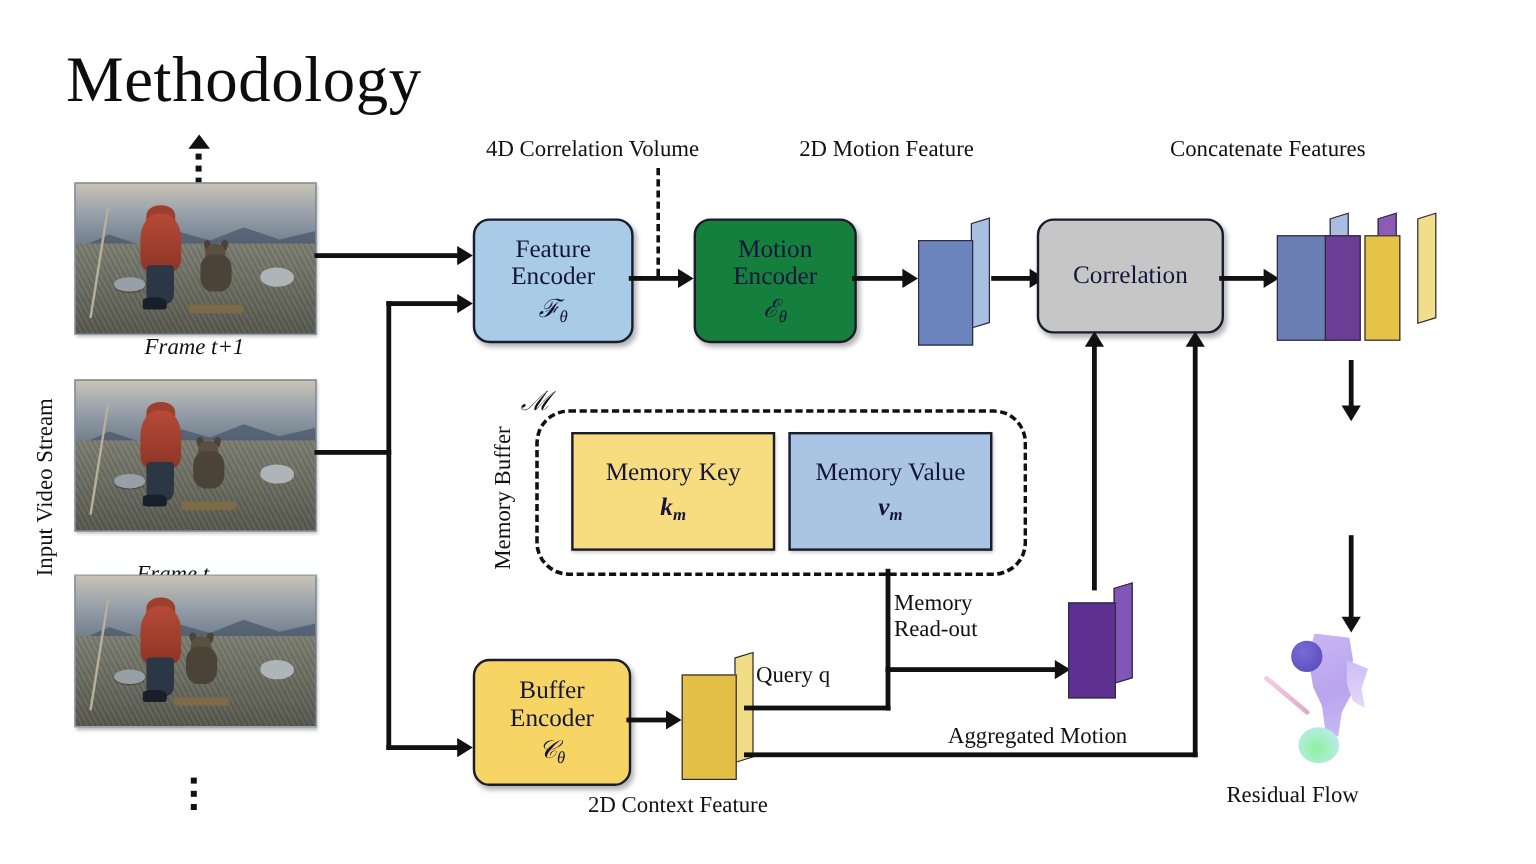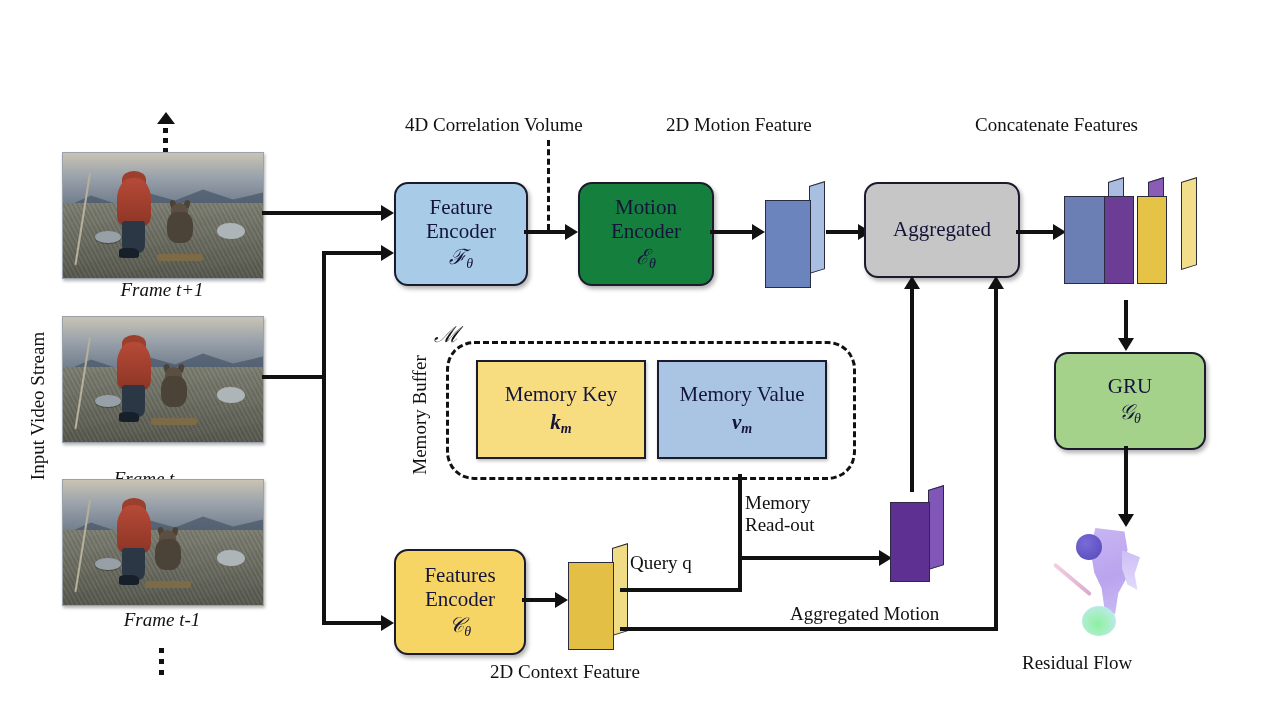--- a/index.html
+++ b/index.html
@@ -146,20 +146,21 @@
        background:radial-gradient(circle at 45% 60%,#8ef0a0 0%,#a9eec9 45%,#bfe8f2 80%,#ffffff 100%);}
   .flow-arm{position:absolute;left:70px;top:28px;width:18px;height:40px;
        background:linear-gradient(180deg,#cdbdf5,#e3dafa);
        clip-path:polygon(0 0,100% 18%,70% 60%,86% 100%,30% 86%,0 46%);}
 </style>
 </head>
 <body>
 
 <div class="stage">
 
+  <div class="abs" id="page-title">Methodology</div>
 
   <div class="abs" id="stream-label">Input Video Stream</div>
 
   <div class="abs" style="left:155px;top:112px;width:24px;height:42px;">
     <div class="uparrow-head" style="left:2px;top:0;"></div>
     <div class="dot" style="left:8px;top:16px;"></div>
     <div class="dot" style="left:8px;top:26px;"></div>
     <div class="dot" style="left:8px;top:36px;"></div>
   </div>
 
@@ -223,21 +224,20 @@
       </div>
     <div class="stick"></div>
     <div class="plank" style="left:41%;"></div>
     <div class="dog" style="left:46%;">
         <div class="earL"></div>
         <div class="earR"></div>
         <div class="head"></div>
         <div class="body"></div>
       </div>
   </div>
-  <div class="abs frame-caption" style="left:62px;top:609px;">Frame t-1</div>
 
   <div class="abs" style="left:155px;top:648px;width:14px;height:40px;">
     <div class="dot" style="left:4px;top:0;"></div>
     <div class="dot" style="left:4px;top:11px;"></div>
     <div class="dot" style="left:4px;top:22px;"></div>
   </div>
 
   <div class="hline" style="left:262px;top:211px;width:122px;"></div>
   <div class="arrow-r" style="left:381px;top:205px;"></div>
 
@@ -272,21 +272,21 @@
   <div class="cap" style="left:666px;top:114px;width:236px;">2D Motion Feature</div>
   <div class="slab" style="left:765px;top:186px;width:60px;height:104px;">
     <div class="side" style="background:#a9bfe2;"></div>
     <div class="face" style="background:#6b84bd;"></div>
   </div>
 
   <div class="hline" style="left:826px;top:230px;width:38px;"></div>
   <div class="arrow-r" style="left:858px;top:224px;"></div>
 
   <div class="node" style="left:864px;top:182px;width:152px;height:92px;background:#c6c6c6;">
-    <span class="ln">Aggregated</span>
+    <span class="ln">Correlation</span>
   </div>
 
   <div class="hline" style="left:1016px;top:230px;width:42px;"></div>
   <div class="arrow-r" style="left:1053px;top:224px;"></div>
 
   <div class="cap" style="left:975px;top:114px;width:290px;">Concatenate Features</div>
 
   <div class="slab" style="left:1064px;top:182px;width:60px;height:110px;">
     <div class="side" style="background:#aabde0;"></div>
     <div class="face" style="background:#6b7fb5;"></div>
@@ -296,24 +296,20 @@
     <div class="face" style="background:#6b3d94;width:28px;"></div>
   </div>
   <div class="slab" style="left:1137px;top:182px;width:60px;height:110px;">
     <div class="side" style="background:#f2dd8a;"></div>
     <div class="face" style="background:#e5c347;width:28px;"></div>
   </div>
 
   <div class="vline" style="left:1124px;top:300px;height:42px;"></div>
   <div class="arrow-d" style="left:1118px;top:338px;"></div>
 
-  <div class="node" style="left:1054px;top:352px;width:148px;height:94px;background:#a5d28a;">
-    <span class="ln">GRU</span>
-    <span class="sym"><i>𝒢</i><span class="sub">θ</span></span>
-  </div>
 
   <div class="vline" style="left:1124px;top:446px;height:72px;"></div>
   <div class="arrow-d" style="left:1118px;top:514px;"></div>
 
   <div id="flow-viz" style="left:1052px;top:522px;">
     <div class="flow-body"></div>
     <div class="flow-head"></div>
     <div class="flow-arm"></div>
     <div class="flow-stick"></div>
     <div class="flow-dog"></div>
@@ -327,21 +323,21 @@
   <div class="memcell" style="left:476px;top:360px;width:166px;height:95px;background:#f7dd7f;">
     <span class="ln">Memory Key</span>
     <span class="sym"><i>k</i><span class="sub" style="font-weight:bold;">m</span></span>
   </div>
   <div class="memcell" style="left:657px;top:360px;width:166px;height:95px;background:#aac4e4;">
     <span class="ln">Memory Value</span>
     <span class="sym"><i>v</i><span class="sub" style="font-weight:bold;">m</span></span>
   </div>
 
   <div class="node" style="left:394px;top:549px;width:128px;height:102px;background:#f6d564;">
-    <span class="ln">Features</span>
+    <span class="ln">Buffer</span>
     <span class="ln">Encoder</span>
     <span class="sym"><i>𝒞</i><span class="sub">θ</span></span>
   </div>
 
   <div class="hline" style="left:522px;top:598px;width:38px;"></div>
   <div class="arrow-r" style="left:555px;top:592px;"></div>
 
   <div class="slab" style="left:568px;top:548px;width:60px;height:104px;">
     <div class="side" style="background:#f1dc86;"></div>
     <div class="face" style="background:#e3c045;"></div>

